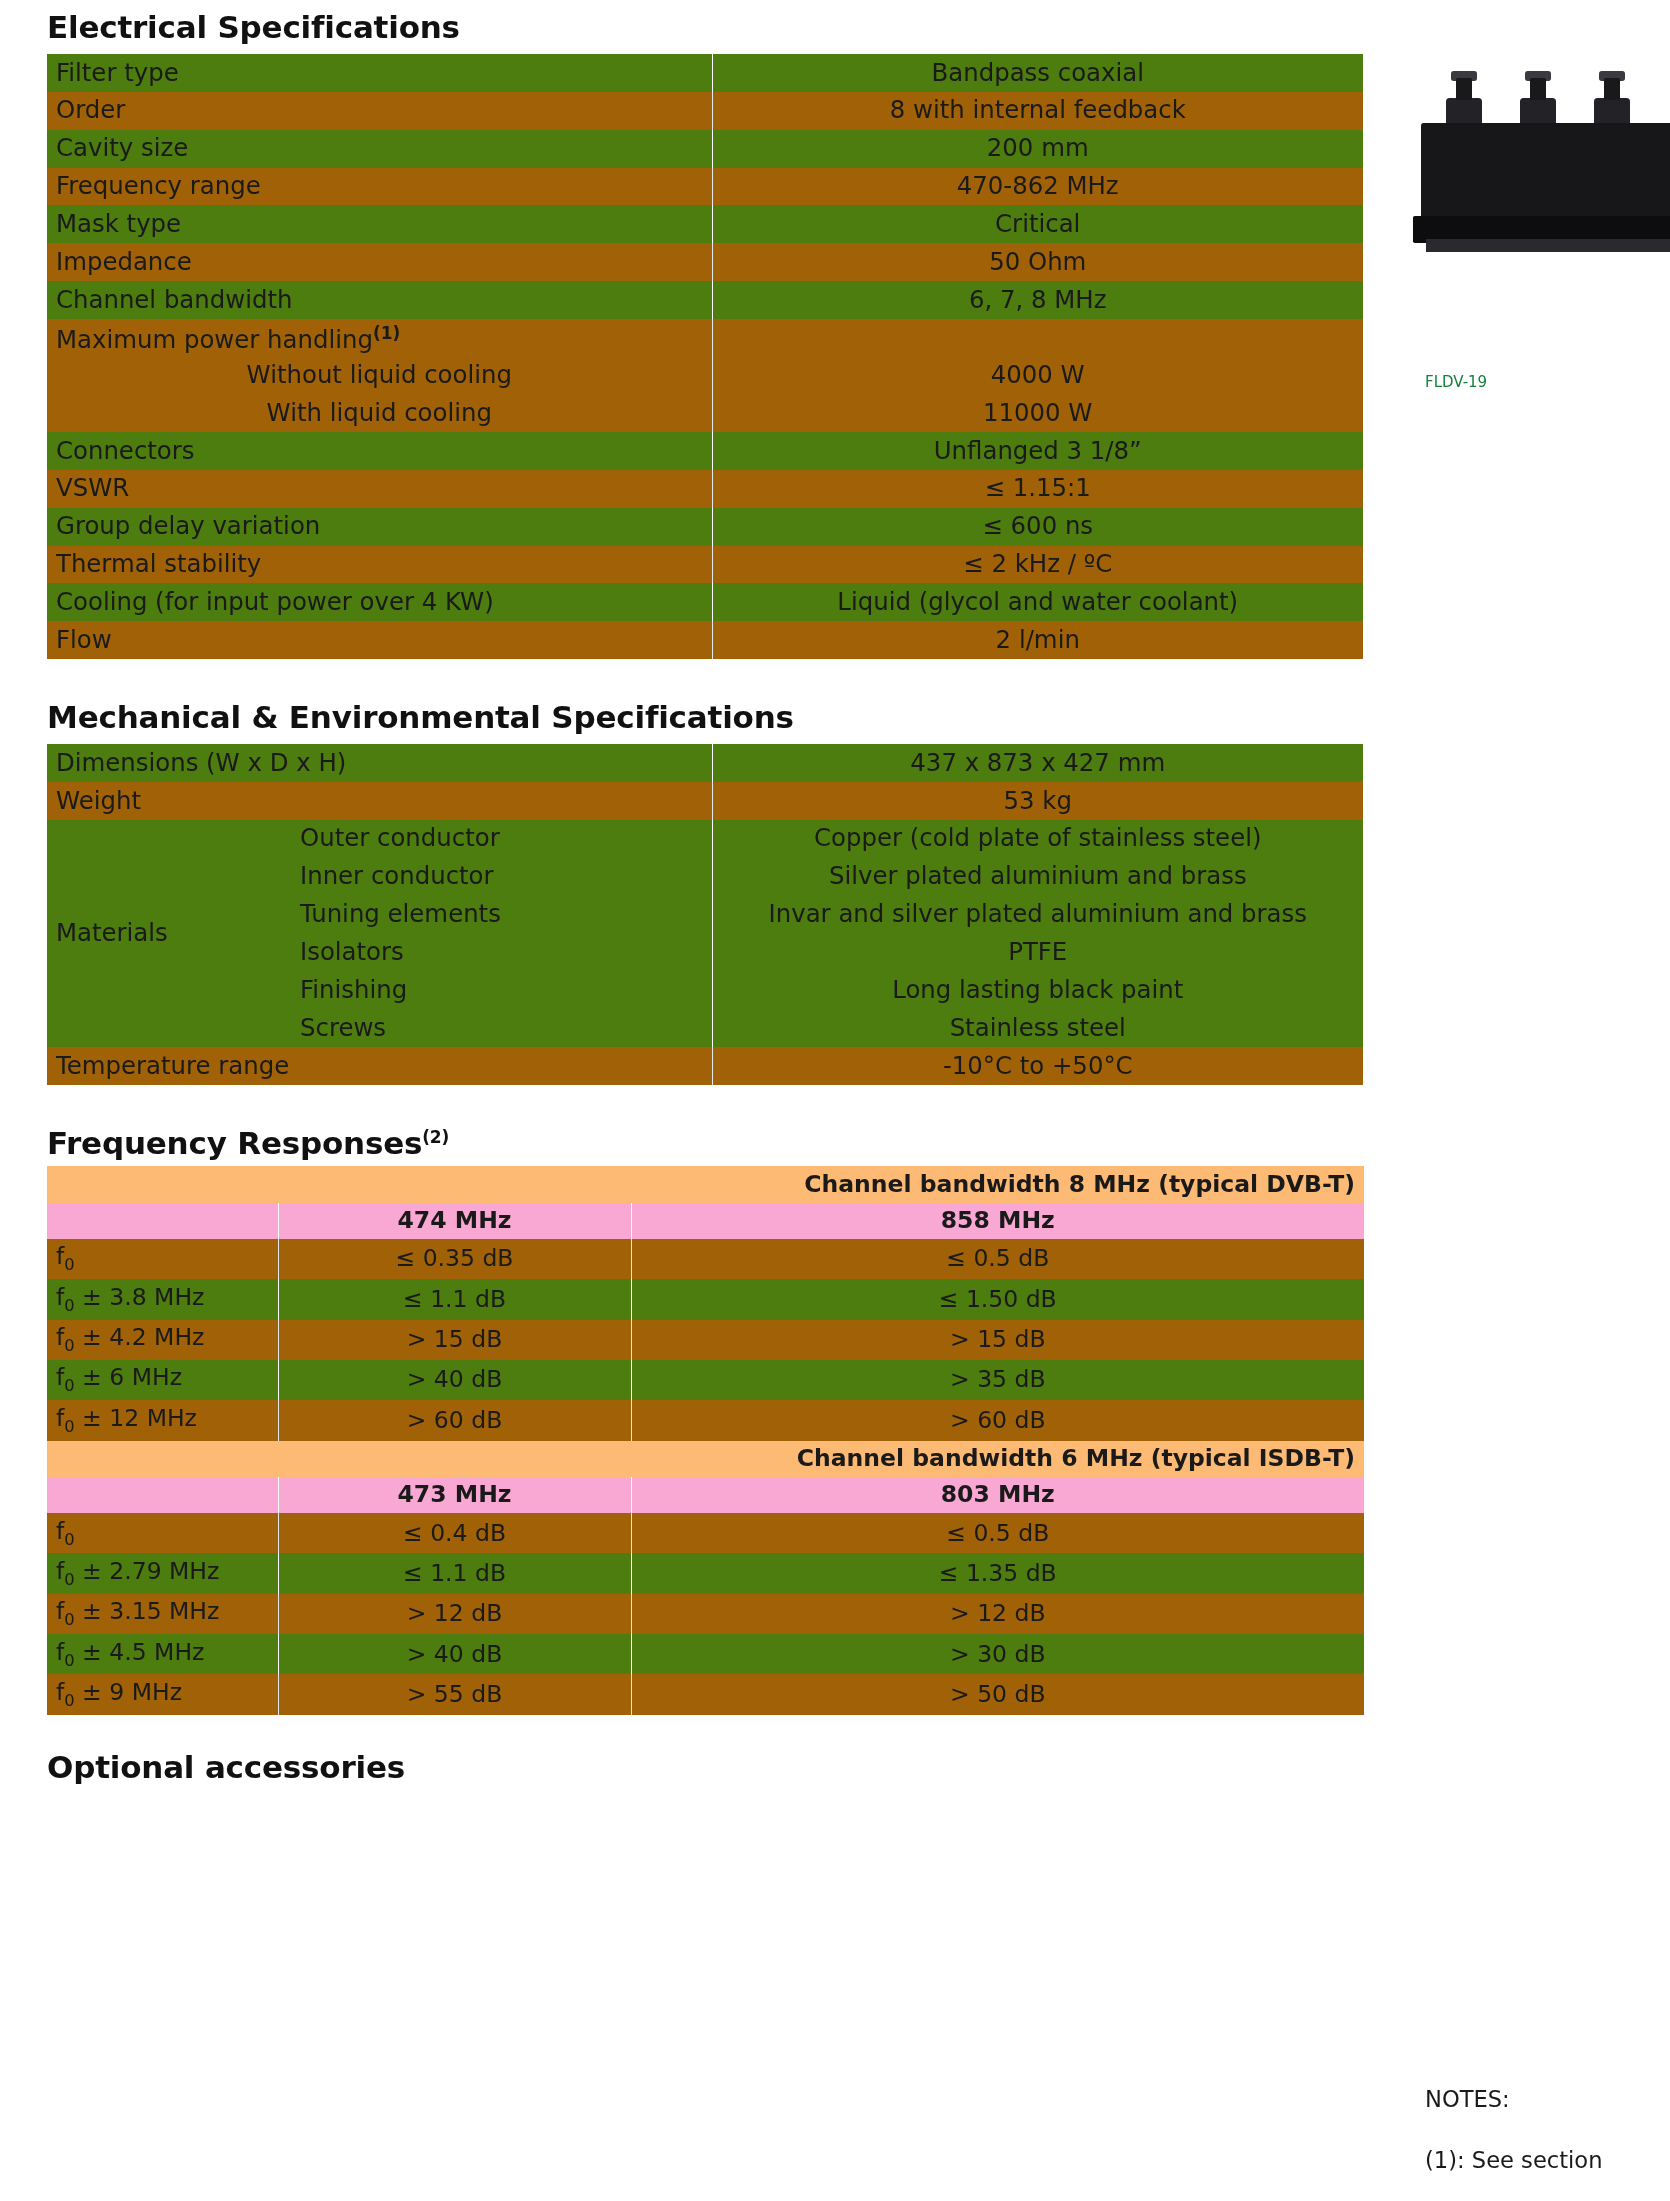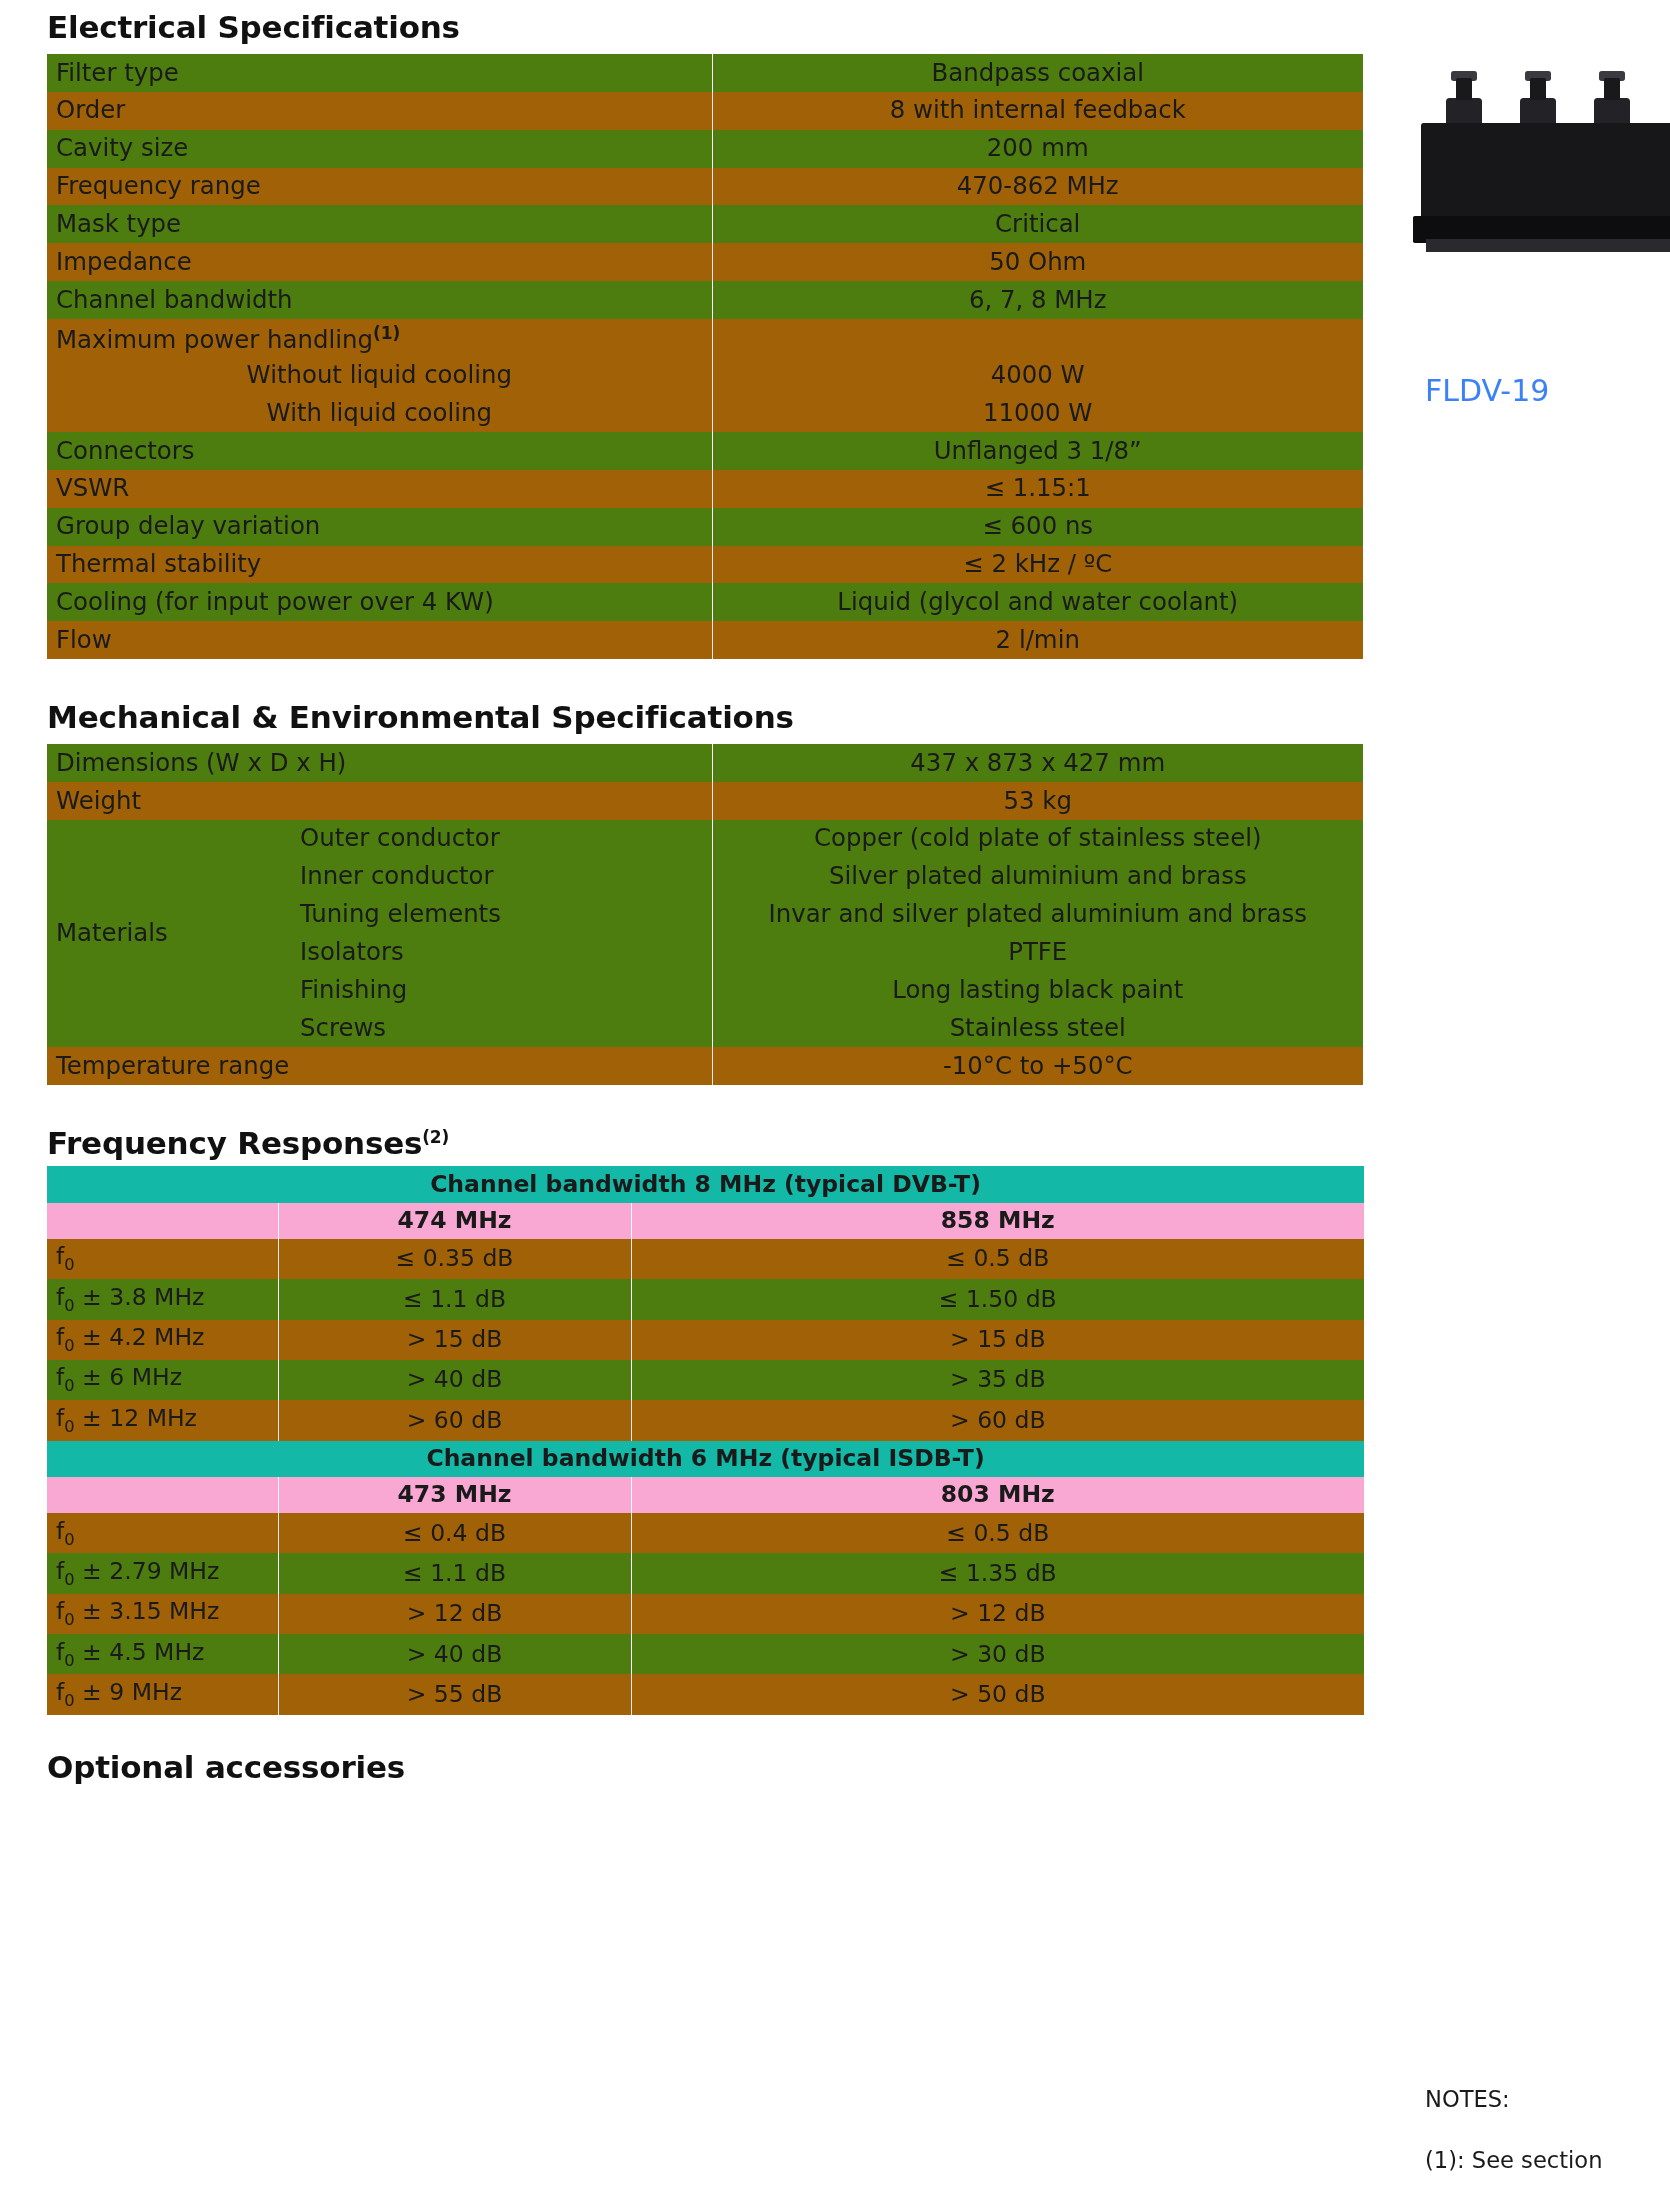--- a/index.html
+++ b/index.html
@@ -79,24 +79,24 @@
     width: 1316px;
     table-layout: fixed;
     margin-top: 3.6px;
   }
   table.freq td {
     font-size: 23.5px;
     padding: 3.6px 9px 4.5px 9px;
     line-height: 1.2;
   }
   td.band-head {
-    background: #14b8a6;
+    background: #fdba74;
     font-weight: bold;
     font-size: 25px;
-    text-align: center;
+    text-align: right;
     padding: 6.3px 9px 6.3px 12.7px;
   }
   td.col-head {
     background: #f9a8d4;
     font-weight: bold;
     font-size: 25px;
     text-align: center;
   }
   td.fcell { text-align: center; }
   td.flabel { text-align: left; padding-left: 12.7px; }
@@ -113,22 +113,22 @@
     position: absolute;
     left: -2.7px;
     top: 80px;
     width: 271px;
     height: 194px;
   }
   .photo-caption {
     position: absolute;
     left: 9px;
     top: 373px;
-    font-size: 30px;
-    color: #3b82f6;
+    font-size: 15px;
+    color: #15803d;
     white-space: nowrap;
   }
   .notes-title {
     position: absolute;
     left: 9px;
     top: 2086px;
     font-size: 22.6px;
     color: #1a1a1a;
   }
   .notes-item {

